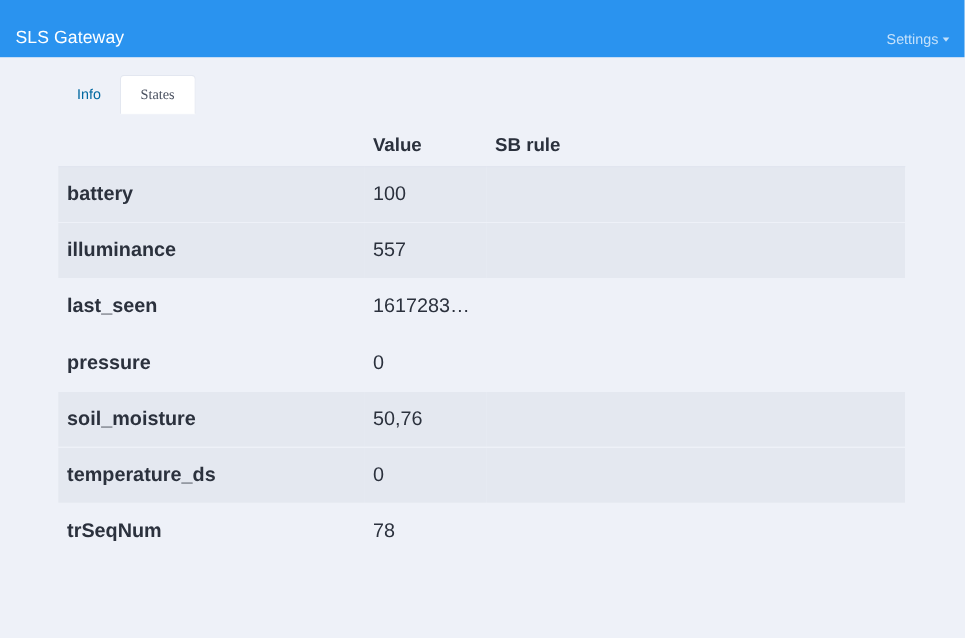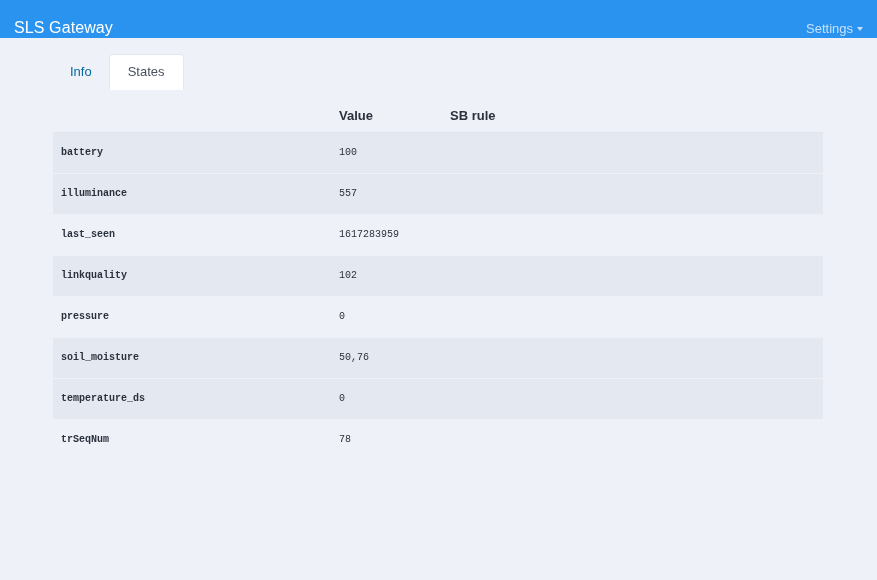--- a/index.html
+++ b/index.html
@@ -10,21 +10,21 @@
     width: 877px;
     height: 580px;
     overflow: hidden;
     background: #eef1f8;
     font-family: "Liberation Sans", sans-serif;
     -webkit-font-smoothing: antialiased;
   }
 
   
   .navbar {
-    height: 38px;
+    height: 52px;
     background: #2a93ef;
     display: flex;
     align-items: center;
     padding: 18px 14px 0 14px;
     box-sizing: border-box;
   }
   .navbar-brand {
     color: #ffffff;
     font-size: 16px;
     font-weight: 400;
@@ -83,51 +83,51 @@
     border-radius: 4px 4px 0 0;
     line-height: 1.2;
     white-space: nowrap;
     background: transparent;
   }
   .tab.active {
     background: #ffffff;
     color: #4a5160;
     border-color: #e3e7f0 #e3e7f0 #ffffff;
     padding: 9px 18px;
+    font-family: Liberation Serif, serif;
   }
 
   
   .table-wrap {
     margin: 10px 0 0 53px;
     width: 770px;
   }
   table.states {
     border-collapse: collapse;
     width: 100%;
     table-layout: fixed;
   }
   table.states th {
     text-align: left;
-    font-size: 13px;
+    font-size: 17px;
     font-weight: 700;
     color: #2b313d;
     padding: 8px 8px 9px 8px;
     border-bottom: 1px solid #dfe4ee;
     background: transparent;
   }
   table.states td {
-    font-size: 10px;
+    font-size: 18px;
     color: #2b313d;
     padding: 14px 8px 15px 8px;
     border-top: 1px solid transparent;
     vertical-align: middle;
     overflow: hidden;
     text-overflow: ellipsis;
     white-space: nowrap;
-    font-family: Liberation Mono, monospace;
   }
   table.states tbody tr.odd { background: #e4e8f0; }
   table.states tbody tr.even { background: transparent; }
   td.key {
     font-weight: 700;
     color: #272c36;
   }
   td.value {
     color: #3c434f;
     font-weight: 400;
@@ -179,25 +179,20 @@
       <tr class="odd">
         <td class="key">illuminance</td>
         <td class="value">557</td>
         <td class="rule"></td>
       </tr>
       <tr class="even">
         <td class="key">last_seen</td>
         <td class="value">1617283959</td>
         <td class="rule"></td>
       </tr>
-      <tr class="odd">
-        <td class="key">linkquality</td>
-        <td class="value">102</td>
-        <td class="rule"></td>
-      </tr>
       <tr class="even">
         <td class="key">pressure</td>
         <td class="value">0</td>
         <td class="rule"></td>
       </tr>
       <tr class="odd">
         <td class="key">soil_moisture</td>
         <td class="value">50,76</td>
         <td class="rule"></td>
       </tr>

